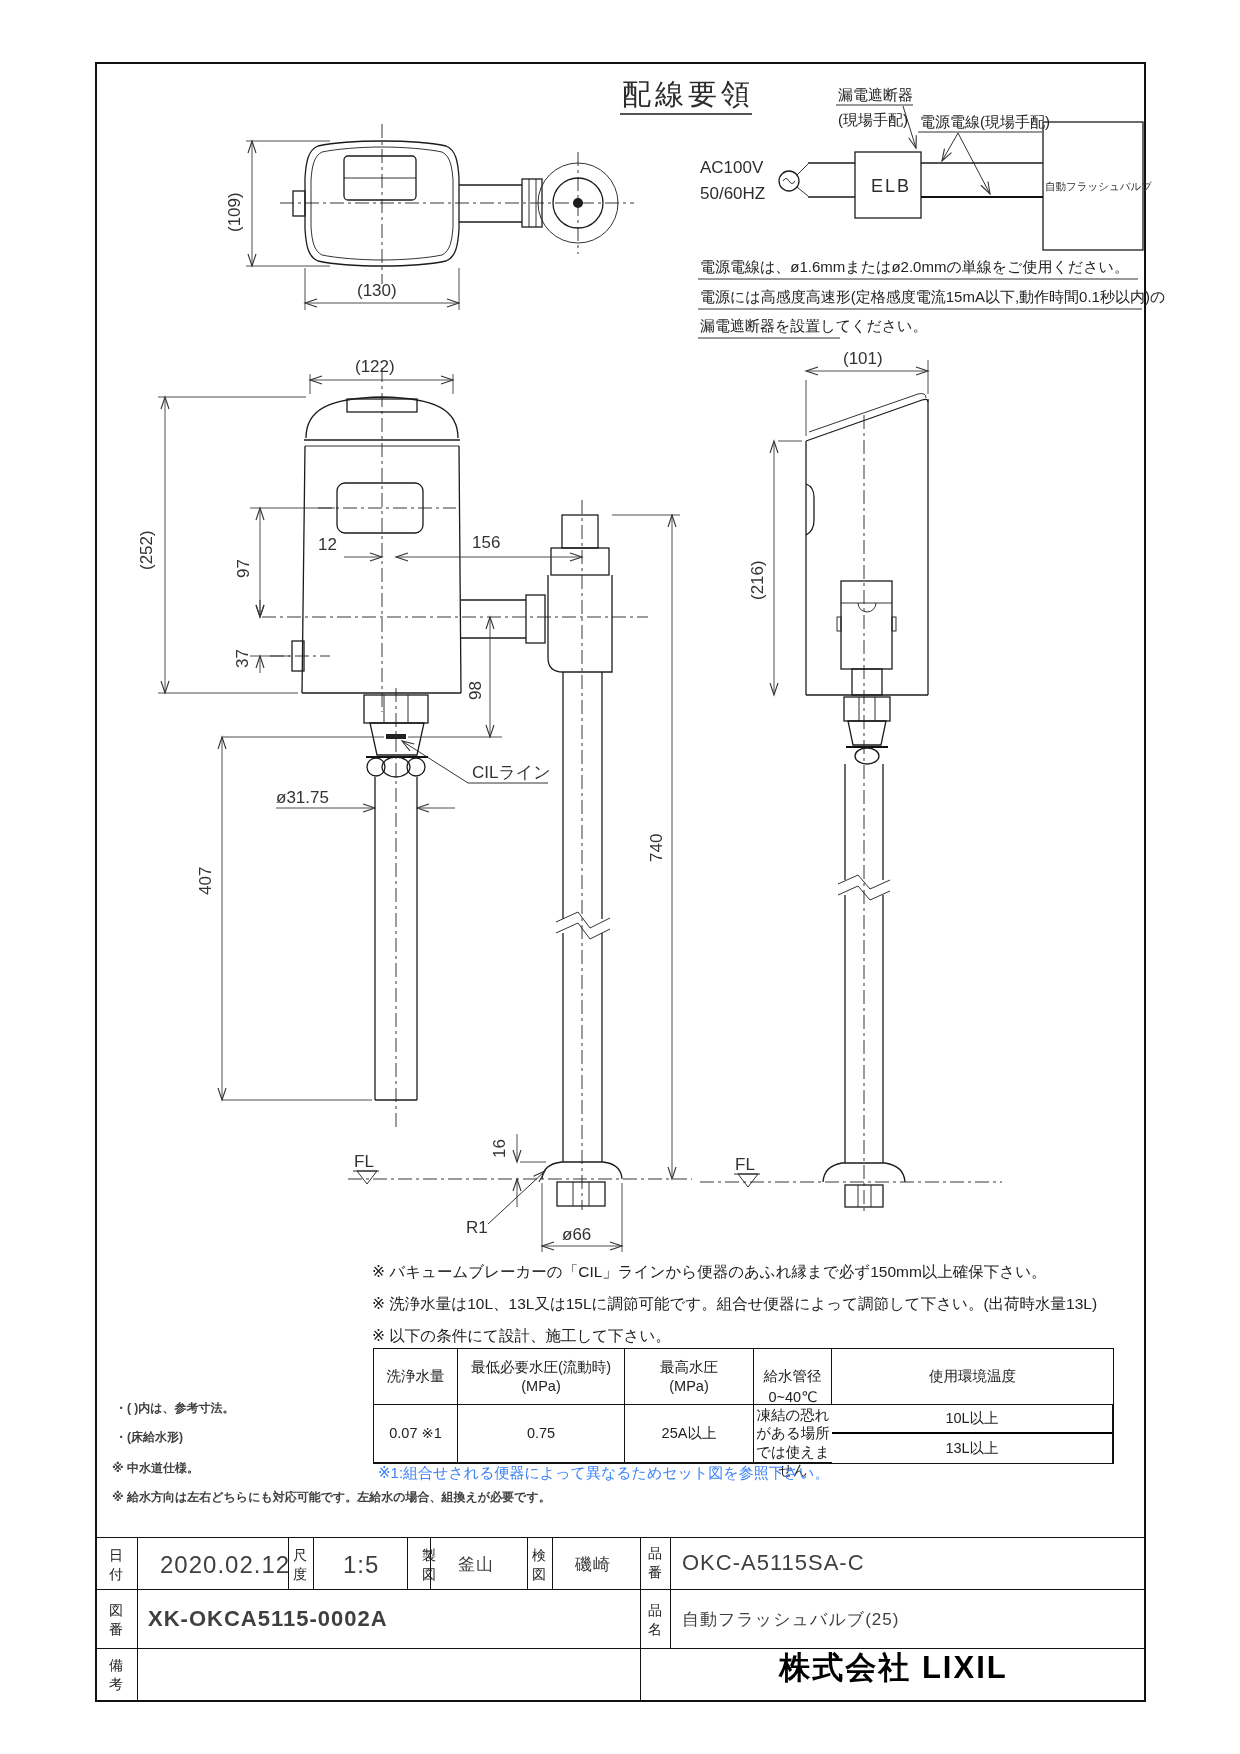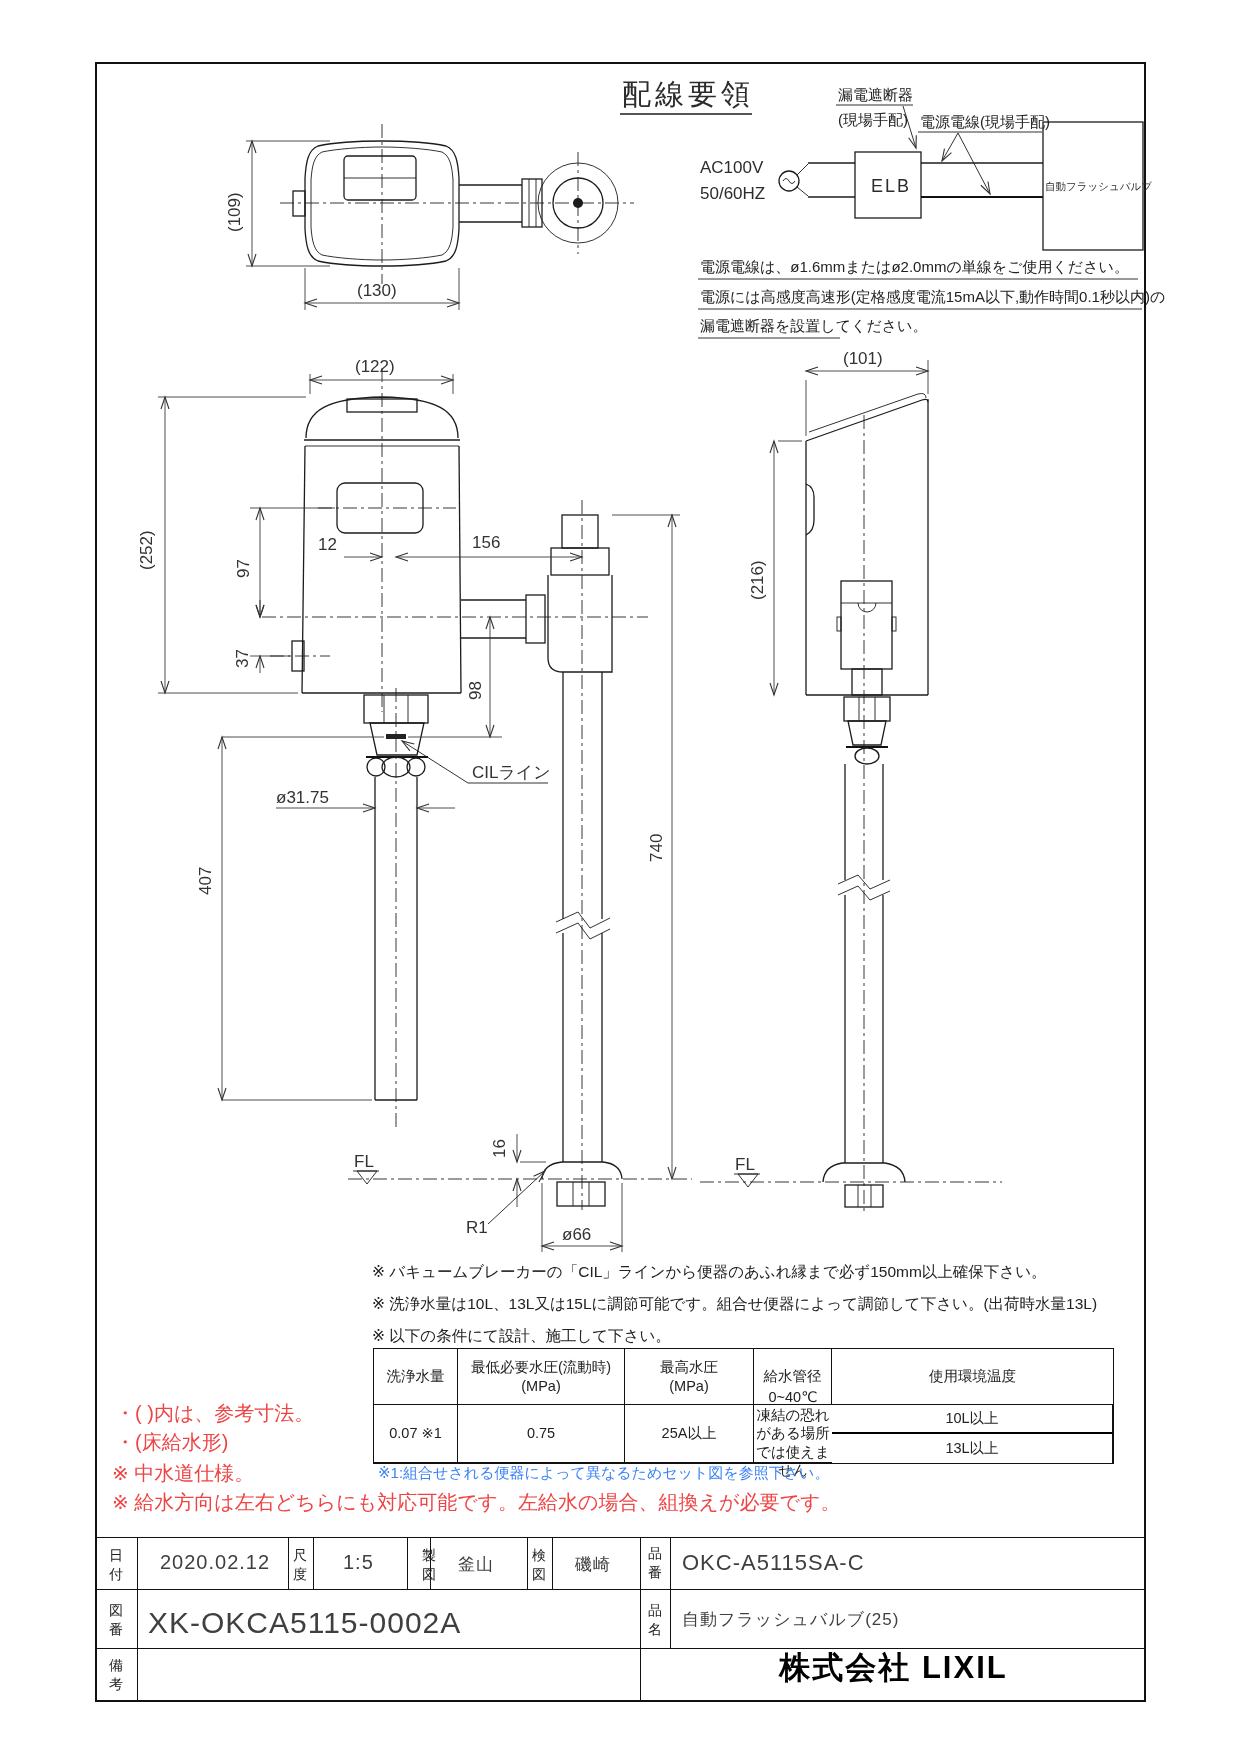--- a/index.html
+++ b/index.html
@@ -11,38 +11,38 @@
   svg text{font-family:"Liberation Sans","DejaVu Sans",sans-serif;fill:#2c2c2c;}
   .ln{stroke:#1c1c1c;stroke-width:1.3;fill:none;}
   .lnt{stroke:#1c1c1c;stroke-width:0.9;fill:none;}
   .lnb{stroke:#111;stroke-width:2.2;fill:none;}
   .cl{stroke:#222;stroke-width:0.9;fill:none;stroke-dasharray:14 4 3 4;}
   .dim{stroke:#3a3a3a;stroke-width:0.9;fill:none;}
   .dtxt{font-size:17px;fill:#333;}
   .wtxt{font-size:15px;fill:#222;}
   .note-block{position:absolute;left:372px;top:1256px;font-size:15.5px;line-height:32px;
               color:#222;white-space:nowrap;}
-  .left-notes div{position:absolute;font-size:20px;color:#ef4444;white-space:nowrap;}
+  .left-notes div{position:absolute;font-size:12px;color:#404040;white-space:nowrap;font-weight:bold;}
   .spec{position:absolute;left:373px;top:1348px;display:grid;
         grid-template-columns:84px 167px 129px 78px 281px;
         grid-template-rows:56px 29px 29px;
         border:1.6px solid #111;box-sizing:border-box;font-size:14.5px;color:#222;}
   .spec>div{border-right:1.3px solid #111;border-bottom:1.3px solid #111;
         display:flex;flex-direction:column;align-items:center;justify-content:center;
         box-sizing:border-box;text-align:center;line-height:1.25;}
   .spec>div.last{border-right:none;}
   .spec>div.bot{border-bottom:none;}
   .spec .span2{grid-row:2/4;}
   .flush-a{border-bottom:2.6px solid #000 !important;}
   .footnote{position:absolute;left:378px;top:1464px;font-size:15px;color:#3b82f6;white-space:nowrap;}
   .tb-h{position:absolute;height:0;border-top:1.8px solid #111;}
   .tb-v{position:absolute;width:0;border-left:1.6px solid #111;}
   .tb-lab{position:absolute;width:18px;font-size:14px;line-height:1.35;color:#222;
           word-break:break-all;text-align:center;}
-  .tb-val{position:absolute;font-size:20px;color:#3f3f3f;letter-spacing:1px;white-space:nowrap;}
+  .tb-val{position:absolute;font-size:24px;color:#3f3f3f;letter-spacing:1px;white-space:nowrap;}
   .tb-val.small{font-size:17px;}
   .company{position:absolute;left:641px;top:1650px;width:505px;height:36px;
            display:flex;align-items:center;justify-content:center;
            font-size:31px;font-weight:bold;color:#000;letter-spacing:2px;}
 </style>
 </head>
 <body>
 
 <div class="sheet">
   <div class="frame"></div>
@@ -335,20 +335,20 @@
     <div class="tb-val" style="left:160px;top:1551px;">2020.02.12</div>
     <div class="tb-lab" style="left:291px;top:1546px;">尺度</div>
     <div class="tb-val" style="left:343px;top:1551px;">1:5</div>
     <div class="tb-lab" style="left:420px;top:1546px;">製図</div>
     <div class="tb-val small" style="left:458px;top:1553px;">釜山</div>
     <div class="tb-lab" style="left:530px;top:1546px;">検図</div>
     <div class="tb-val small" style="left:575px;top:1553px;">磯崎</div>
     <div class="tb-lab" style="left:646px;top:1544px;">品番</div>
     <div class="tb-val" style="left:682px;top:1550px;font-size:22px;">OKC-A5115SA-C</div>
     <div class="tb-lab" style="left:107px;top:1601px;">図番</div>
-    <div class="tb-val" style="left:148px;top:1606px;font-size:30px;">XK-OKCA5115-0002A</div>
+    <div class="tb-val" style="left:148px;top:1606px;font-size:22px;font-weight:bold;">XK-OKCA5115-0002A</div>
     <div class="tb-lab" style="left:646px;top:1601px;">品名</div>
     <div class="tb-val small" style="left:682px;top:1608px;text-align:center;">自動フラッシュバルブ(25)</div>
     <div class="tb-lab" style="left:107px;top:1656px;">備考</div>
     <div class="tb-val" style="left:148px;top:1665px;"></div>
     <div class="company">株式会社 LIXIL</div>
   </div>
 </div>
 
 </body></html>

